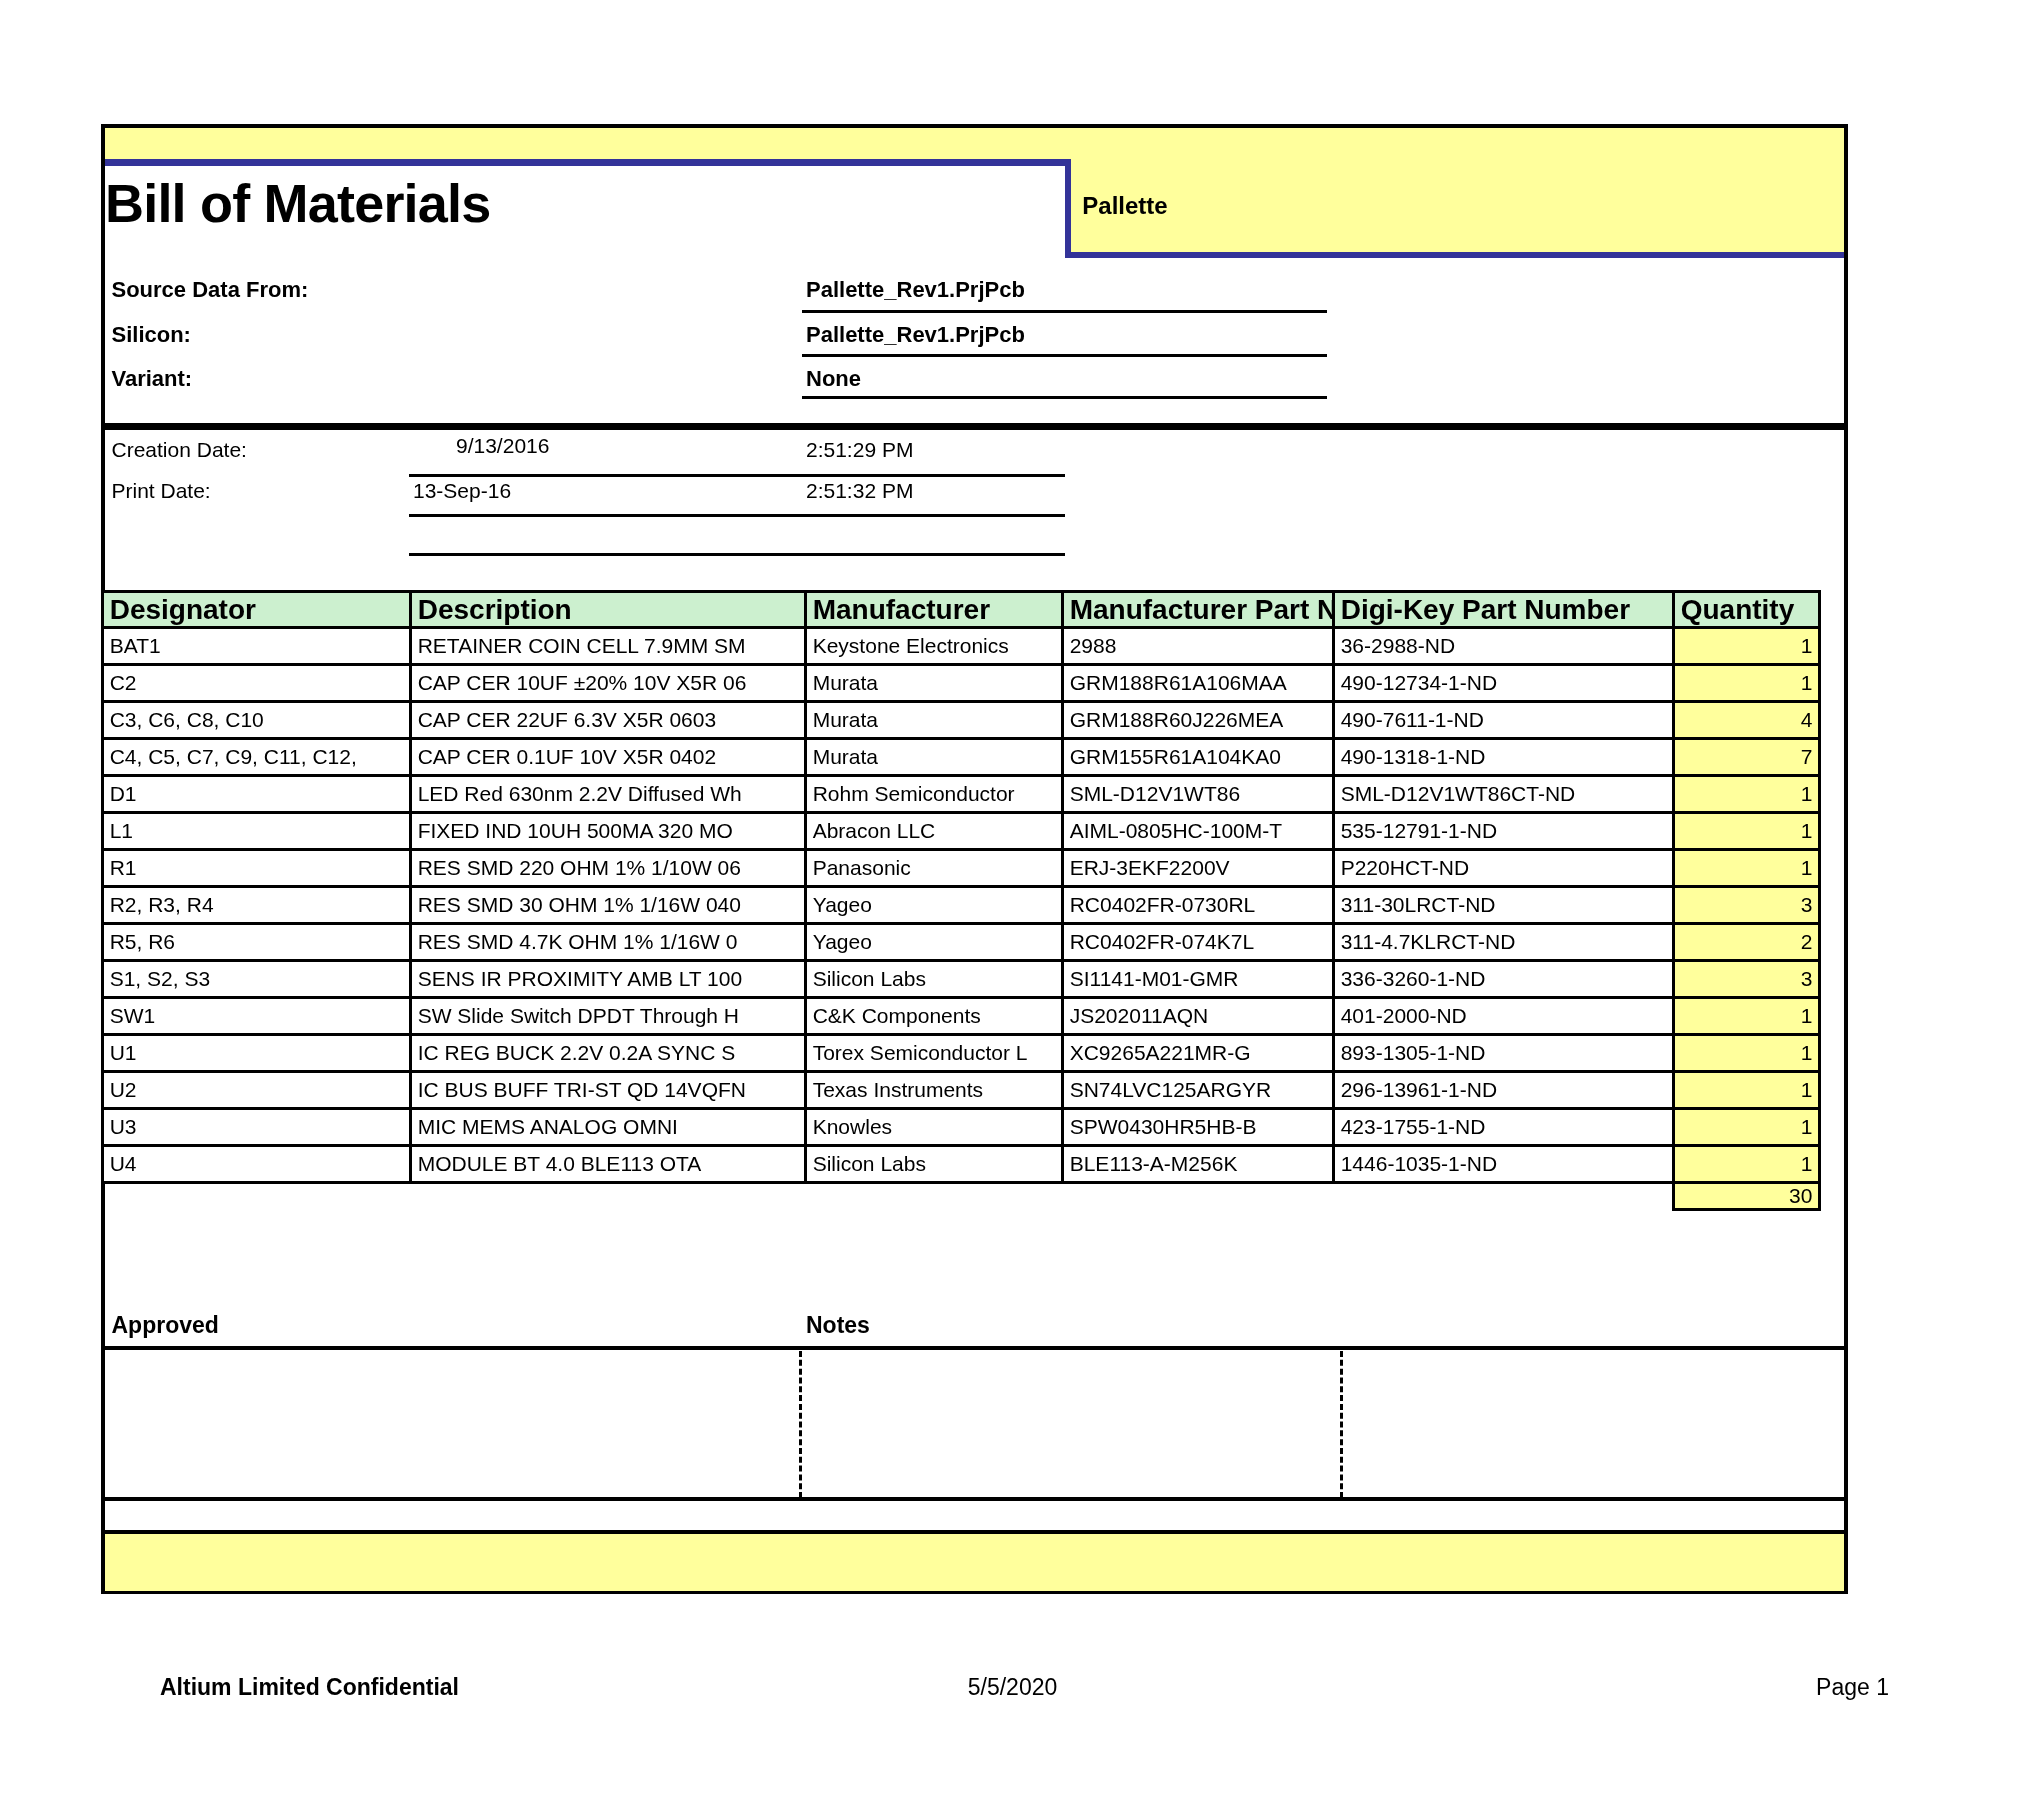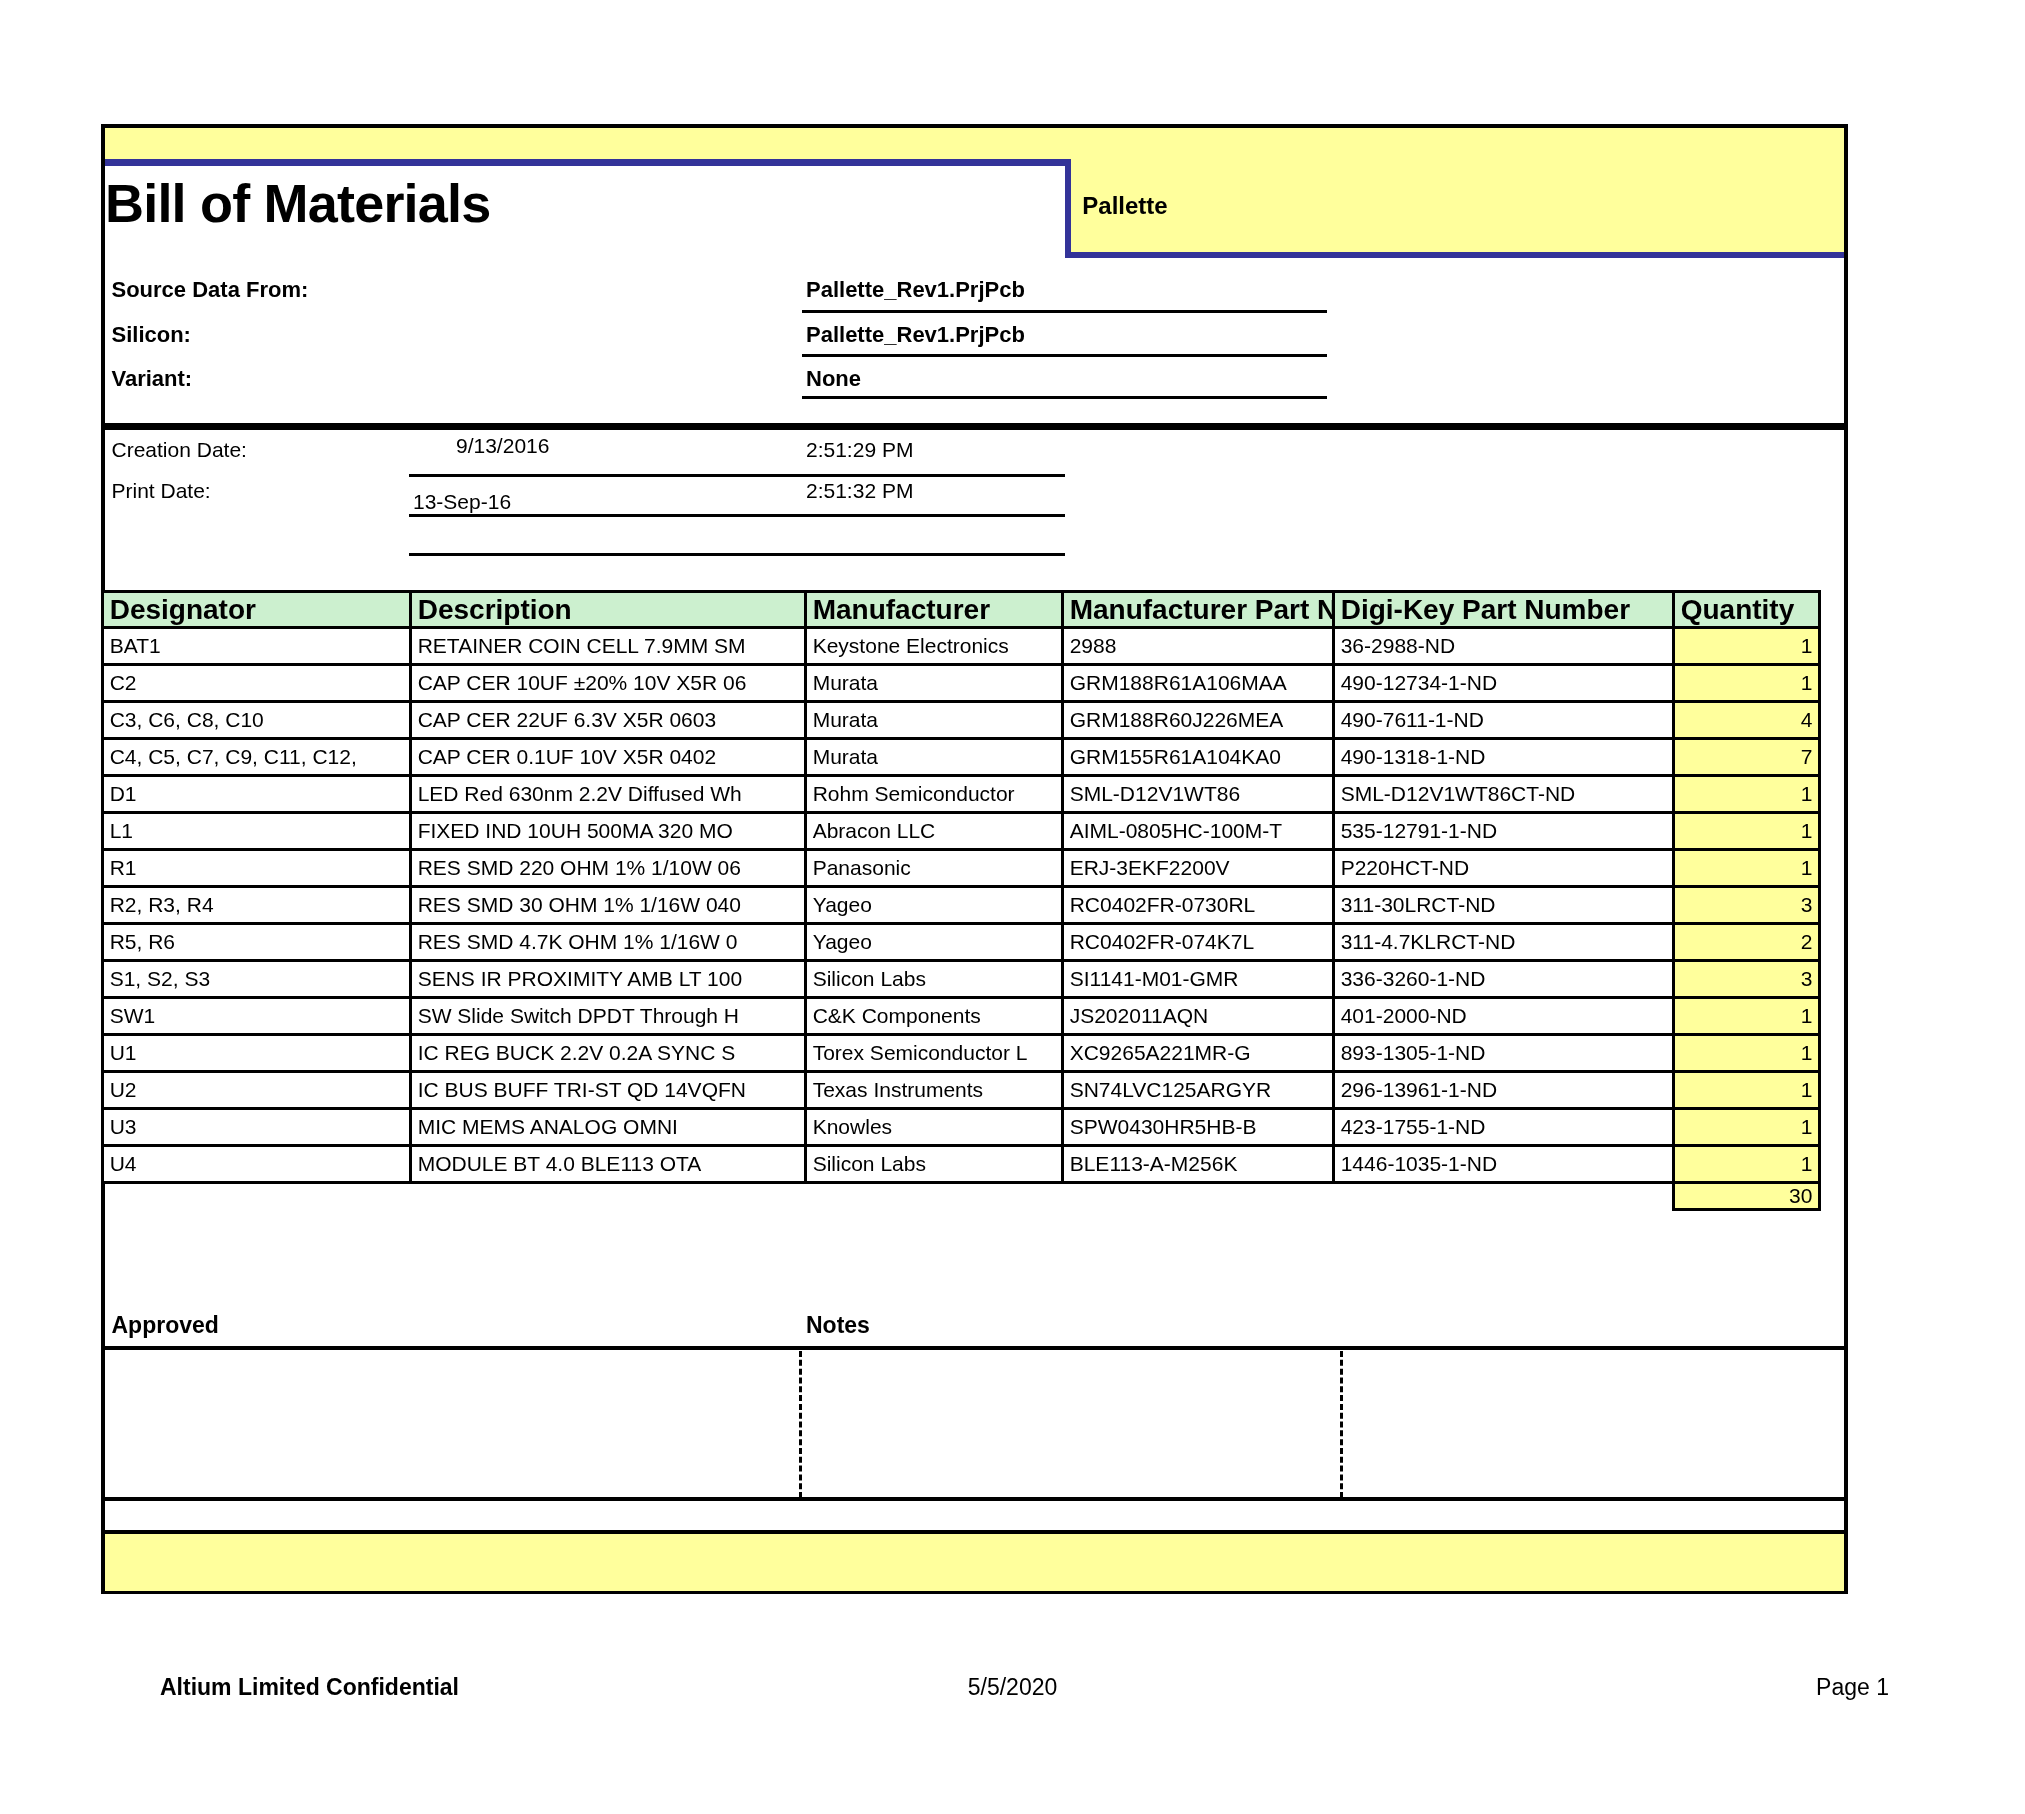--- a/index.html
+++ b/index.html
@@ -50,21 +50,21 @@
   .f2-l { left:6.5px;  top:194px; }  .f2-v { left:701px; top:194px; }
   .f3-l { left:6.5px;  top:238px; }  .f3-v { left:701px; top:238px; }
   .u-f1 { left:697px; top:182px; width:525px; }
   .u-f2 { left:697px; top:226px; width:525px; }
   .u-f3 { left:697px; top:268px; width:525px; }
 
   .rule { position:absolute; left:0; width:1739px; background:#000; }
   .rule-dates { top:295px; height:6.5px; }
 
   .cd-l { left:6.5px;  top:310px; } .cd-d { left:308px; top:306px;margin-left:43px; } .cd-t { left:701px; top:310px; }
-  .pd-l { left:6.5px;  top:351px; } .pd-d { left:308px; top:351px;margin-top:11px; } .pd-t { left:701px; top:351px; }
+  .pd-l { left:6.5px;  top:351px; } .pd-d { left:308px; top:351px; } .pd-t { left:701px; top:351px; }
   .u-cd { left:304px; top:346px; width:656px; }
   .u-pd { left:304px; top:386px; width:656px; }
   .u-em { left:304px; top:425px; width:656px; }
 
   
   .bom-table {
     position:absolute; left:-4px; top:462px;
     border-collapse:collapse; table-layout:fixed;
     width:1718px;
   }

